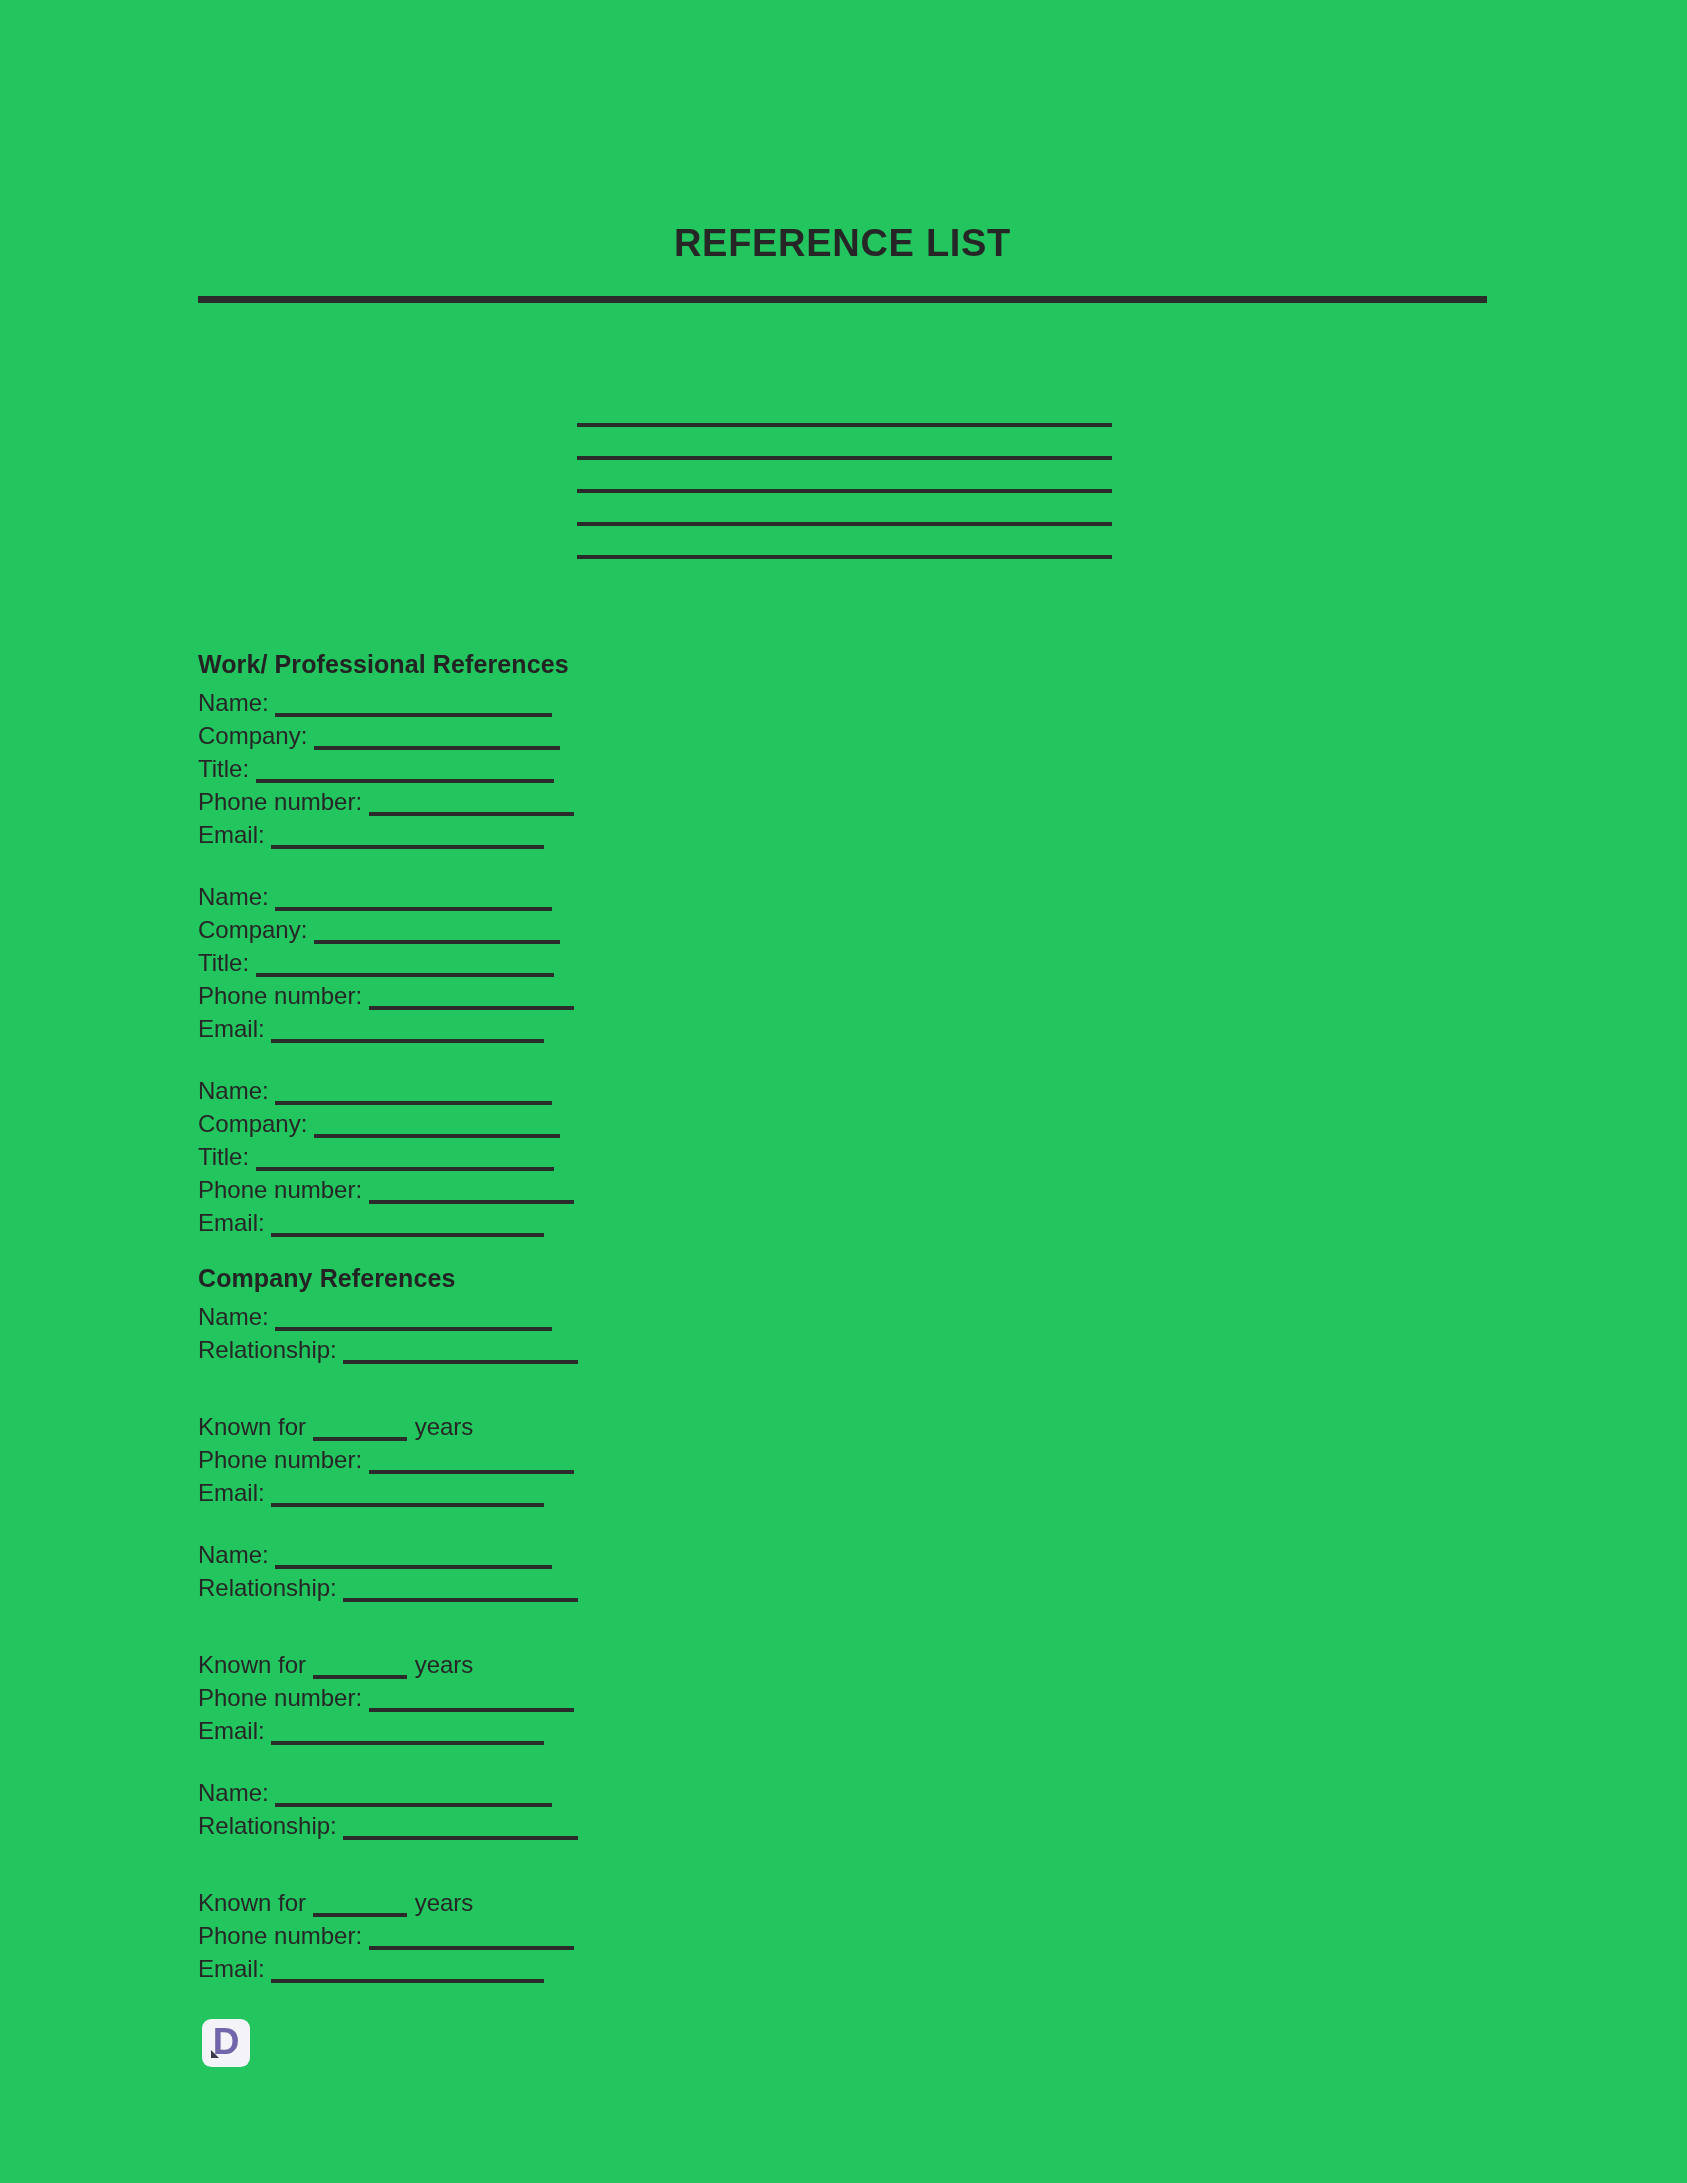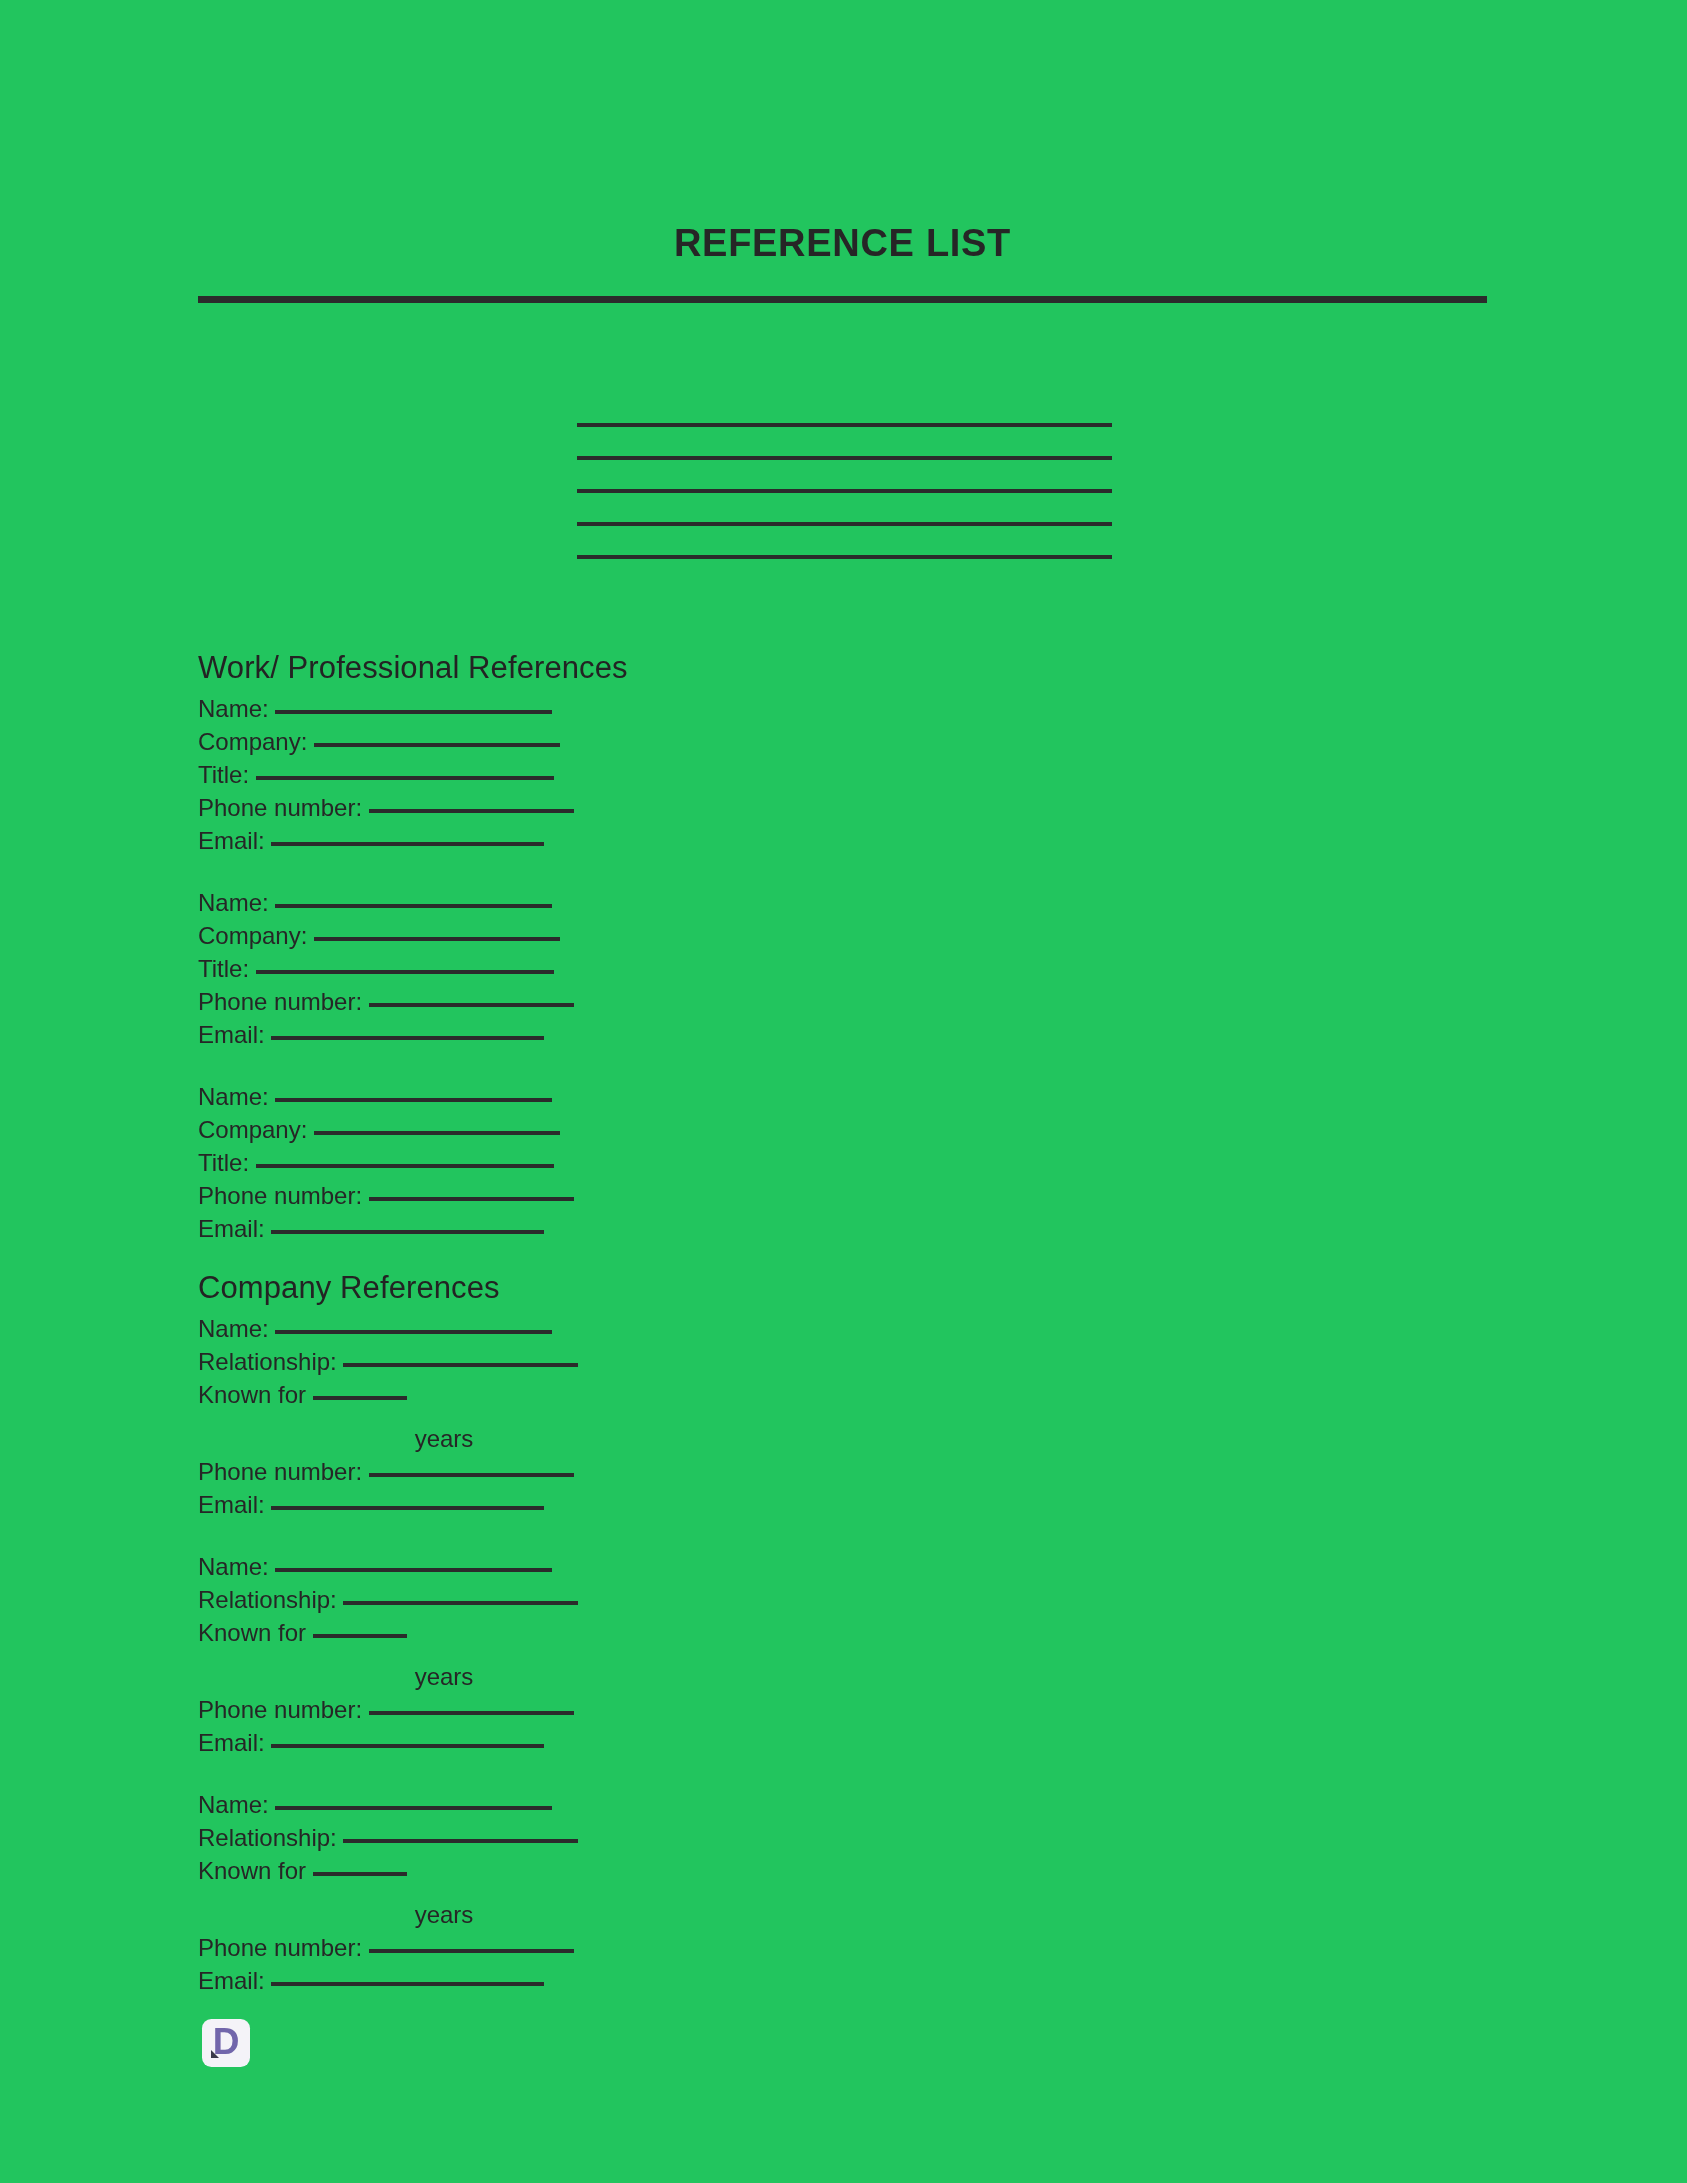--- a/index.html
+++ b/index.html
@@ -70,38 +70,38 @@
     left: 198px;
     top: 652px;
     width: 1257px;
   }
 
   .section {
     margin-bottom: 0;
   }
 
   .section-heading {
-    font-size: 31px;
-    font-weight: normal;
+    font-size: 25px;
+    font-weight: bold;
     color: #232323;
     line-height: 1.0;
     margin: 0 0 9.3px 0;
     letter-spacing: 0.1px;
   }
 
   .ref-block {
     margin: 0 0 29px 0;
   }
   .ref-block.last {
     margin-bottom: 0;
   }
 
   .field-line {
     display: flex;
-    align-items: flex-start;
+    align-items: flex-end;
     font-size: 24px;
     line-height: 33px;
     color: #262626;
     white-space: nowrap;
   }
 
   .field-label {
     display: inline-block;
   }
 

